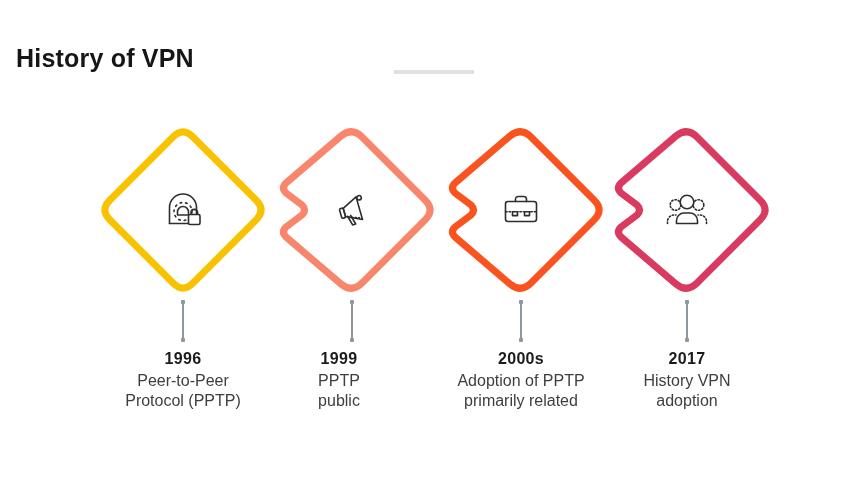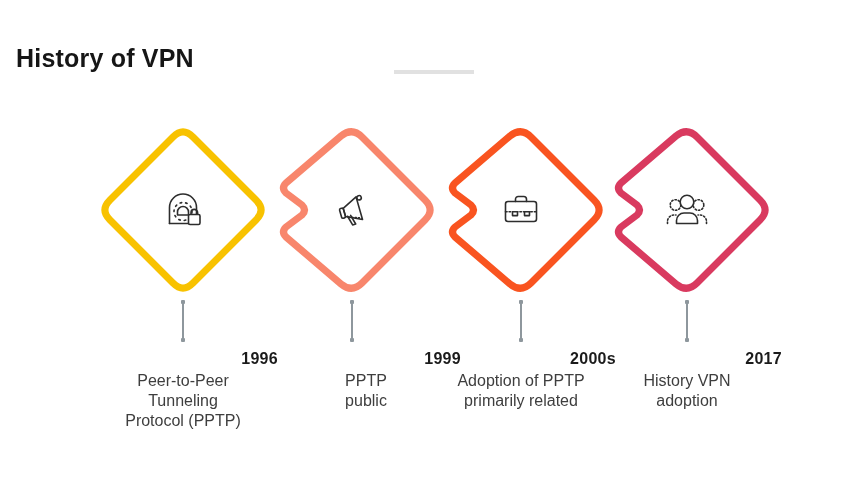--- a/index.html
+++ b/index.html
@@ -21,25 +21,25 @@
   .connector {
     position:absolute; top:303px; width:2px; height:36px;
   }
   .connector::before, .connector::after {
     content:""; position:absolute; left:-1px; width:4px; height:4px;
     background:inherit; border-radius:1px;
   }
   .connector::before { top:-3px; }
   .connector::after  { bottom:-3px; }
   .label { position:absolute; top:350px; width:190px; text-align:center; }
-  .year  { font-size:16px; font-weight:bold; color:#1b1b1b; margin-bottom:3px; letter-spacing:0.3px;text-align:right; }
+  .year  { font-size:16px; font-weight:bold; color:#1b1b1b; margin-bottom:3px; letter-spacing:0.3px; }
   .desc-line { font-size:16px; color:#3e3e3e; line-height:20px; }
   
   .c1 .diamond{left:88px}  .c1 .icon{left:159px} .c1 .connector{left:182px} .c1 .label{left:88px}
-  .c2 .diamond{left:257px} .c2 .icon{left:328px} .c2 .connector{left:351px} .c2 .label{left:271px}
+  .c2 .diamond{left:257px} .c2 .icon{left:328px} .c2 .connector{left:351px} .c2 .label{left:244px}
   .c3 .diamond{left:426px} .c3 .icon{left:497px} .c3 .connector{left:520px} .c3 .label{left:426px}
   .c4 .diamond{left:592px} .c4 .icon{left:663px} .c4 .connector{left:686px} .c4 .label{left:592px}
 </style>
 </head>
 <body>
 
 <div class="canvas">
 
   <h1 class="title">History of VPN</h1>
   <div class="title-underline" style="background: rgb(225, 225, 225);"></div>
@@ -55,21 +55,20 @@
         <circle cx="24" cy="25.5" r="9" stroke-dasharray="1.6 4"></circle>
         <path d="M18.5 29 v-3 a5.5 5.5 0 0 1 11 0 v3 z"></path>
         <path d="M32 28.5 v-1.8 a3.3 3.3 0 0 1 6.6 0 v1.8"></path>
         <rect x="29.5" y="28.5" width="11.5" height="10" rx="1.5" fill="#ffffff"></rect>
       </g>
     </svg>
     <div class="connector" style="background: rgb(142, 151, 157);"></div>
     <div class="label">
       <div class="year">1996</div>
       <div class="desc-line">Peer-to-Peer</div>
-      <div class="desc-line">Tunneling</div>
       <div class="desc-line">Protocol (PPTP)</div>
     </div>
   </div>
 
   <div class="col c2">
     <svg class="diamond" viewBox="0 0 190 190">
       <path fill="#ffffff" stroke-width="7" stroke-linejoin="round" d="M105,22 L168,85 Q178,95 168,105 L105,168 Q95,178 84,169 L29,122 Q24,117 29,112 L45,100 Q50,95 45,90 L29,78 Q24,73 29,68 L84,21 Q95,12 105,22 Z" stroke="#F8866C"></path>
     </svg>
     <svg class="icon" viewBox="0 0 48 48">
       <g fill="none" stroke-width="1.6" stroke-linecap="round" stroke-linejoin="round" transform="rotate(-16 24 24)" stroke="#2D2D2D">

